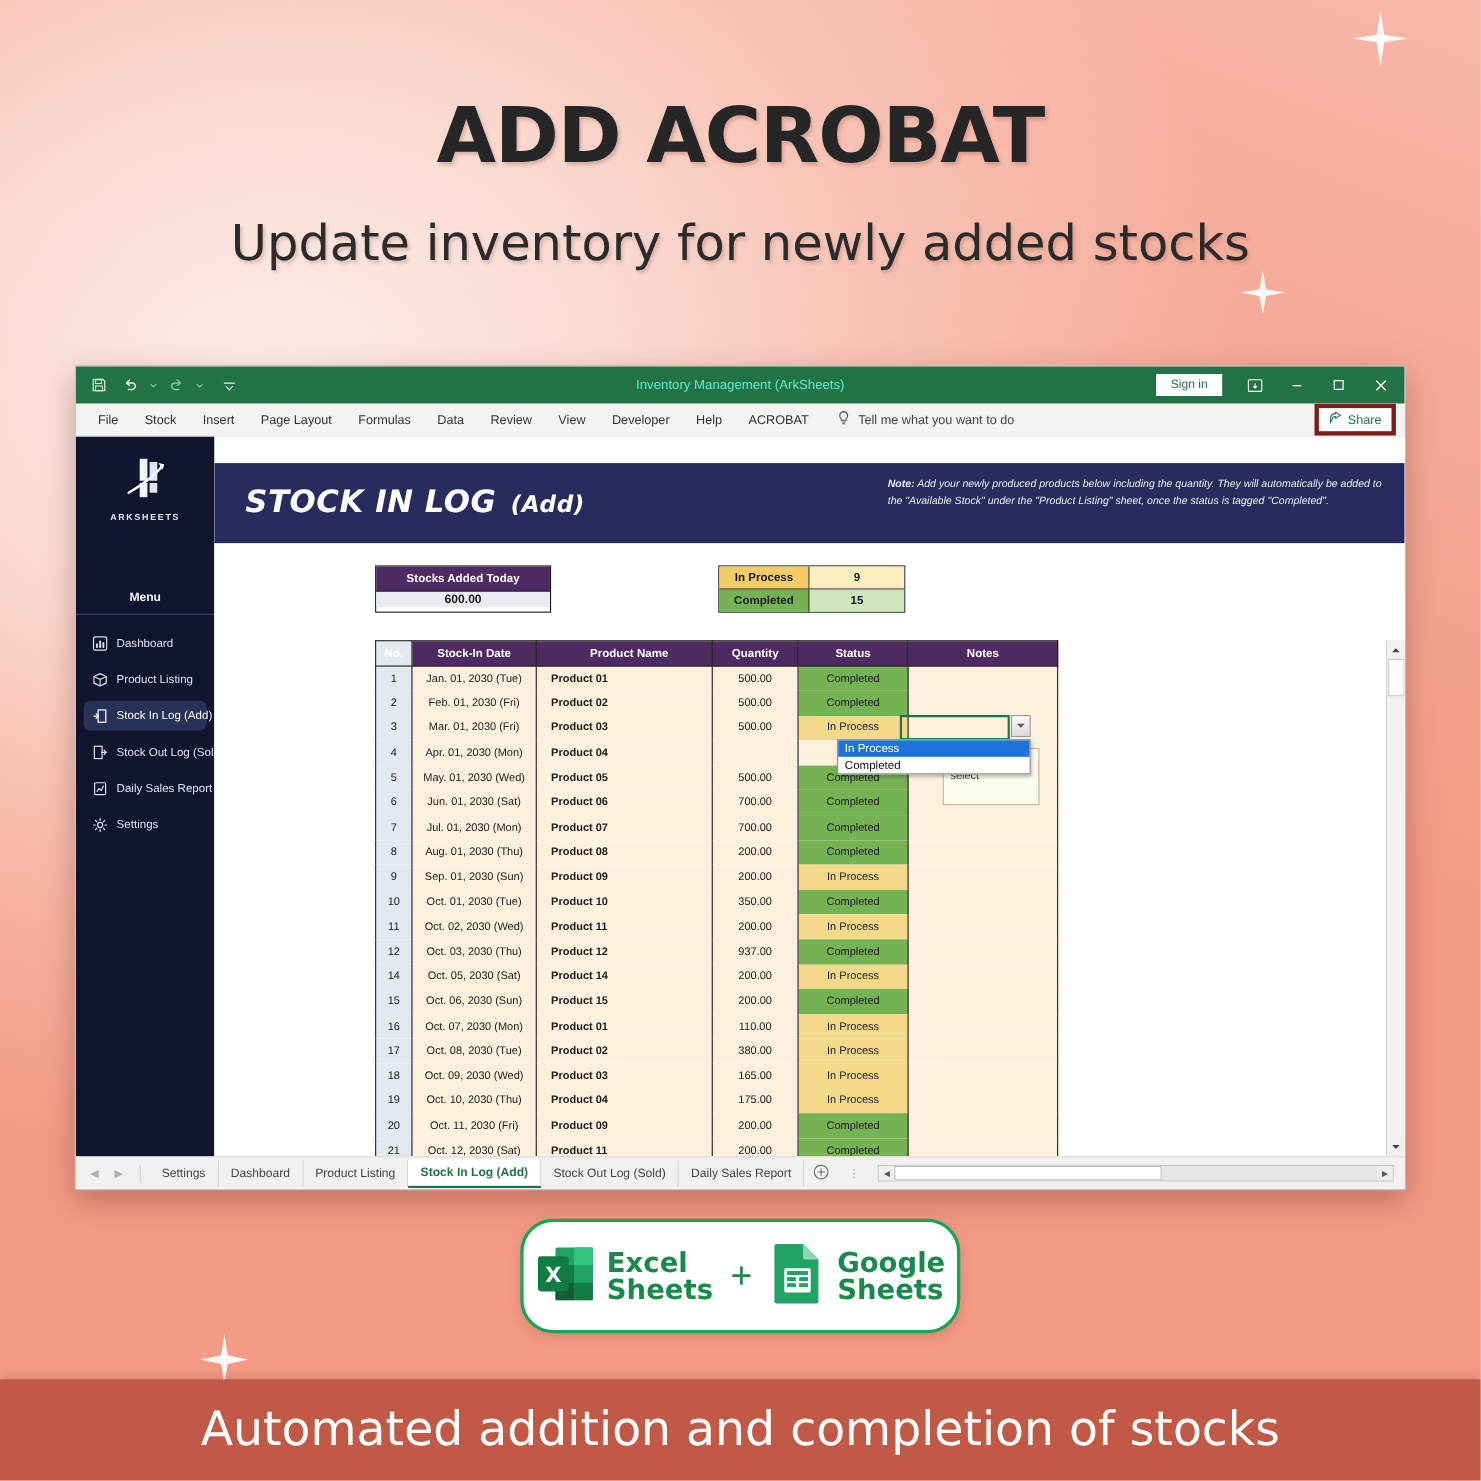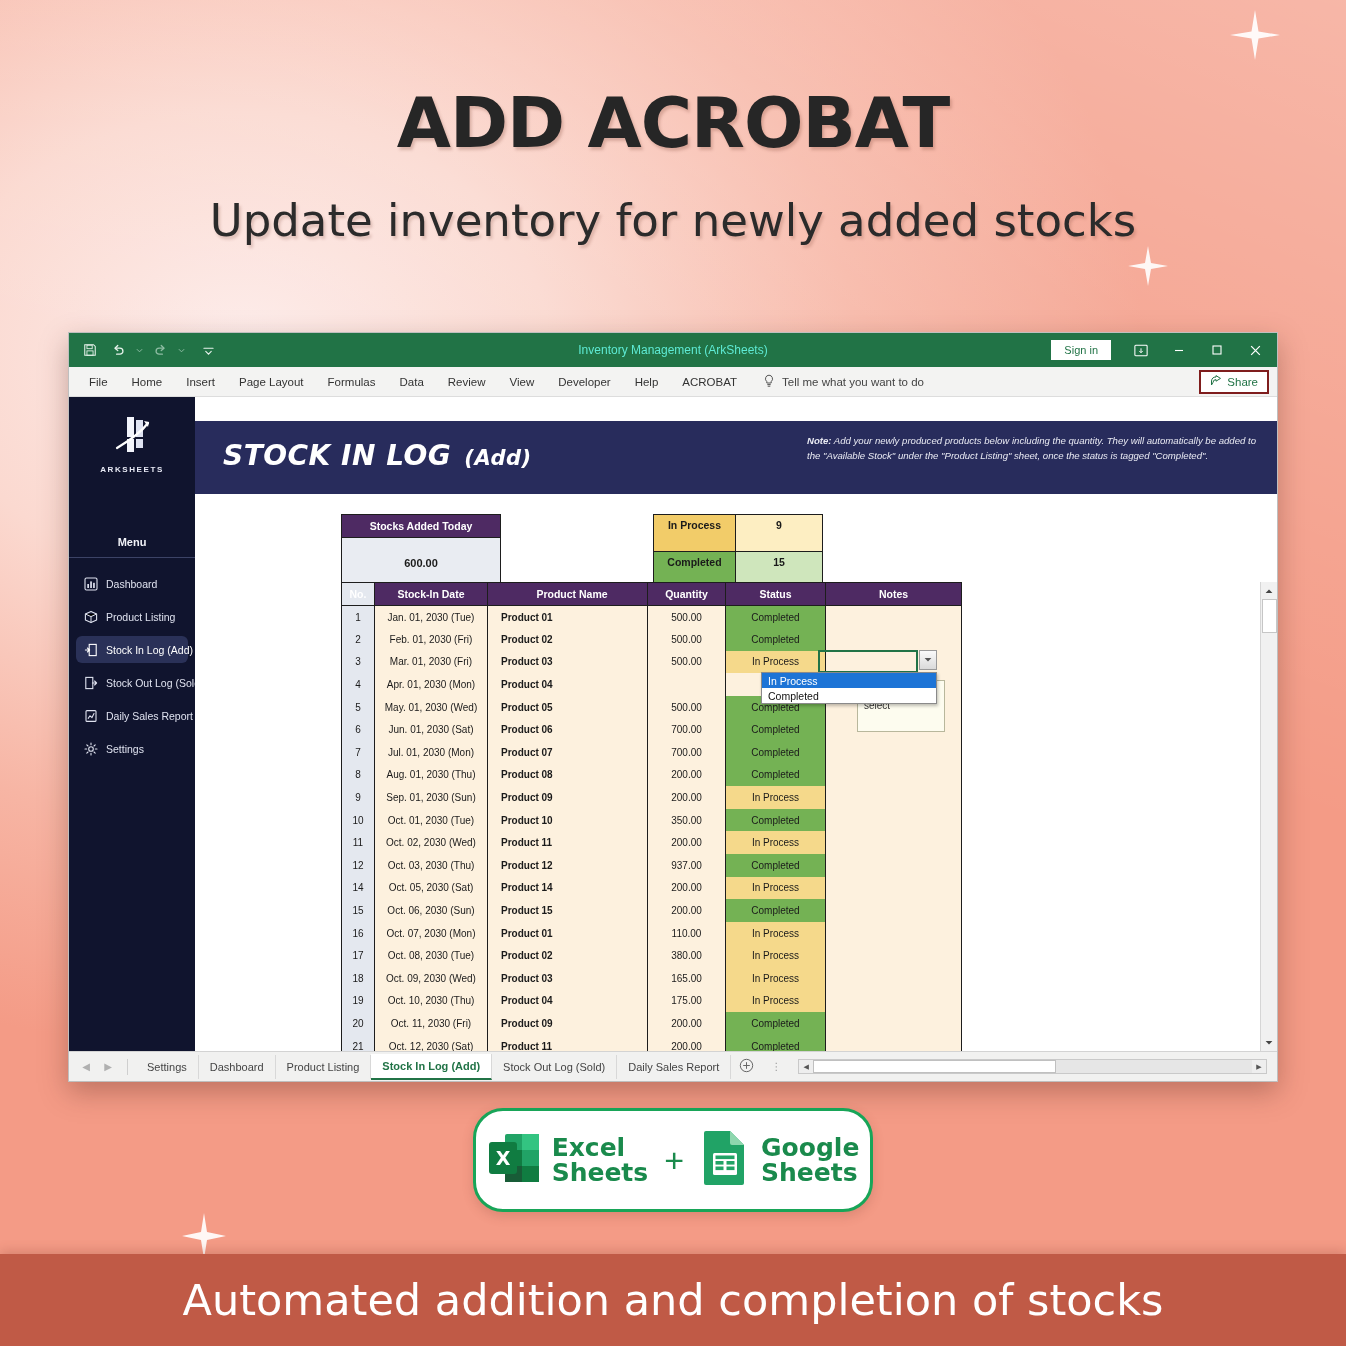--- a/index.html
+++ b/index.html
@@ -89,21 +89,21 @@
   }
   .ribbon-tab {
     font-size:11.5px; color:#333; padding:6px 12px; cursor:pointer; white-space:nowrap;
   }
   #tellme {
     display:flex; align-items:center; gap:7px; margin-left:14px;
     color:#444; font-size:11.5px; cursor:text;
   }
   #share-btn {
     margin-left:auto; margin-right:8px; display:flex; align-items:center; gap:5px;
-    color:#217346; font-size:11.5px; padding:3px 9px; border:2px solid #7f1d1d;
+    color:#217346; font-size:11.5px; padding:3px 9px; border:4px solid #7f1d1d;
     background:#fff; cursor:pointer;
   }
 
   
   #wb-body { flex:1; display:flex; position:relative; min-height:0; background:#fff; }
 
   
   #sidebar {
     width:126px; background:#10142e; color:#fff; flex:none;
     display:flex; flex-direction:column; position:relative;
@@ -148,21 +148,21 @@
 
   
   #kpi-row { position:absolute; left:146px; top:20px; display:flex; }
   #stocks-box { width:160px; border:1px solid #1d1d1d; }
   #stocks-box .hdr {
     background:#4e2a63; color:#fff; font-size:10.5px; font-weight:700;
     text-align:center; padding:5px 0; border-bottom:1px solid #1d1d1d;
   }
   #stocks-box .val {
     background:#e9ecf2; color:#1a1a1a; font-size:11px; font-weight:700;
-    text-align:center; padding:19px 0;
+    text-align:center; padding:1px 0;
   }
   #status-box { margin-left:152px; border:1px solid #1d1d1d; display:table; }
   #status-box .srow { display:table-row; }
   #status-box .scell {
     display:table-cell; font-size:10.5px; font-weight:700; text-align:center;
     padding:4px 0; border-bottom:1px solid #1d1d1d;
   }
   #status-box .srow:last-child .scell { border-bottom:none; }
   .lbl-inproc { background:#f2cc69; color:#1a1a1a; width:82px; border-right:1px solid #1d1d1d; }
   .lbl-comp   { background:#74b254; color:#1a1a1a; width:82px; border-right:1px solid #1d1d1d; }
@@ -362,21 +362,21 @@
       <div class="win-btn">
         <svg width="13" height="13" viewBox="0 0 12 12">
             <path d="M2 2 L10 10 M10 2 L2 10" stroke="currentColor" stroke-width="1.15"></path>
           </svg>
       </div>
     </div>
   </div>
 
   <div id="ribbon">
     <div class="ribbon-tab">File</div>
-    <div class="ribbon-tab">Home</div>
+    <div class="ribbon-tab">Stock</div>
     <div class="ribbon-tab">Insert</div>
     <div class="ribbon-tab">Page Layout</div>
     <div class="ribbon-tab">Formulas</div>
     <div class="ribbon-tab">Data</div>
     <div class="ribbon-tab">Review</div>
     <div class="ribbon-tab">View</div>
     <div class="ribbon-tab">Developer</div>
     <div class="ribbon-tab">Help</div>
     <div class="ribbon-tab">ACROBAT</div>
     <div id="tellme">

